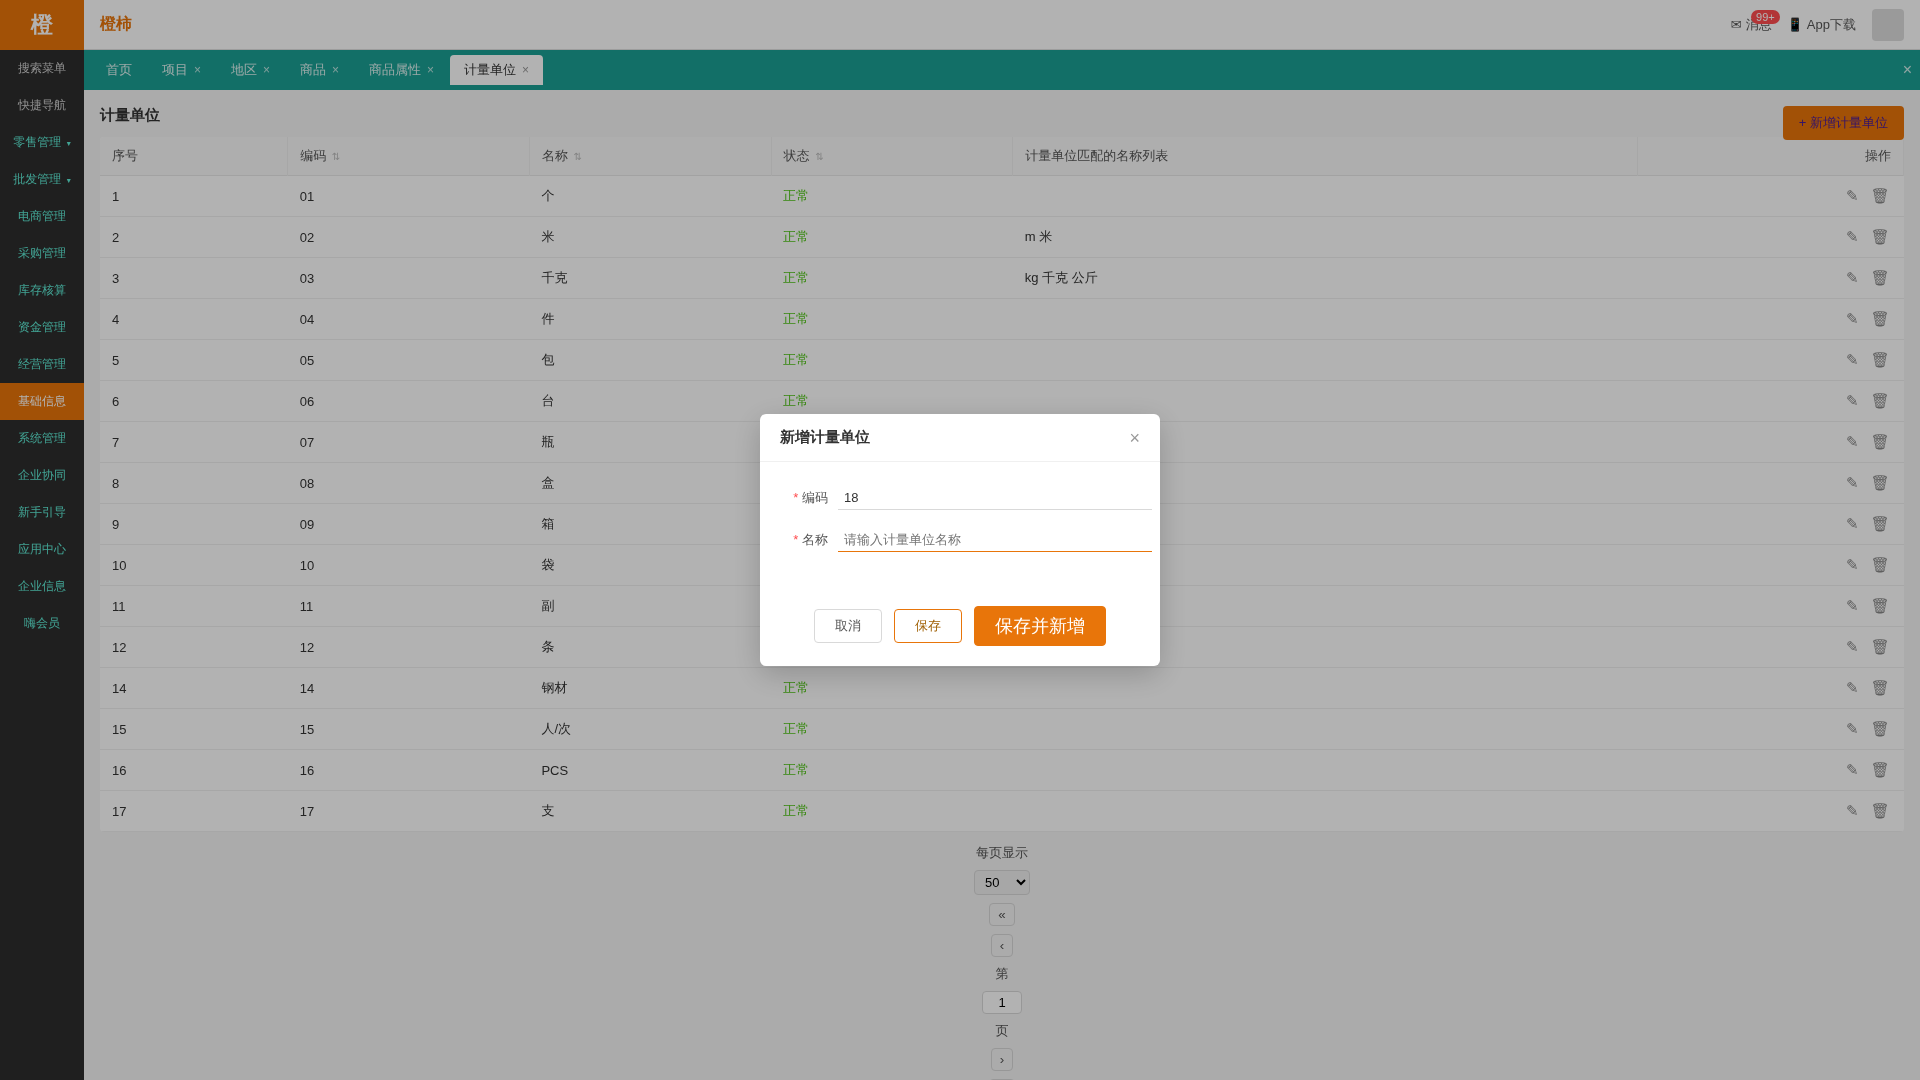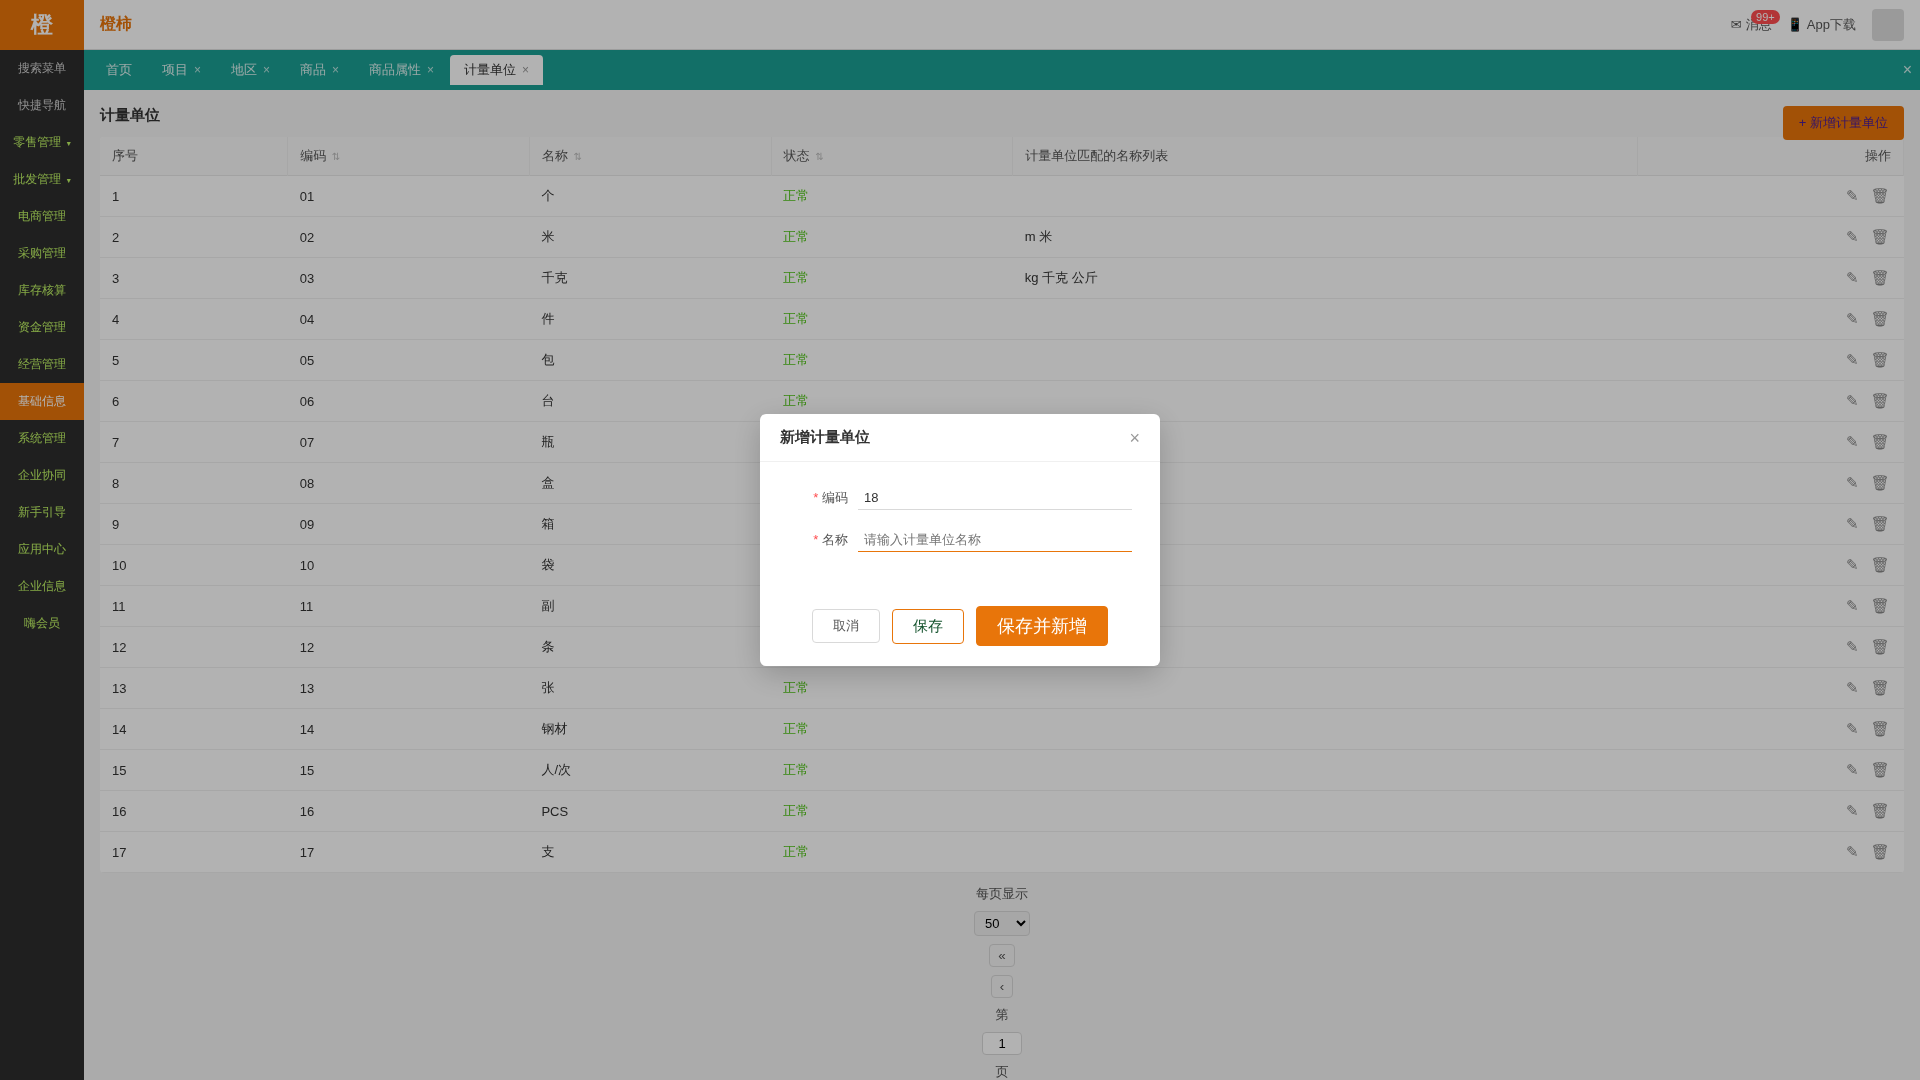--- a/index.html
+++ b/index.html
@@ -4,21 +4,21 @@
   <style>
     * { margin: 0; padding: 0; box-sizing: border-box; }
     body { font-family: "Microsoft YaHei", "PingFang SC", sans-serif; font-size: 13px; background: #f0f0f0; width: 1920px; height: 1080px; overflow: hidden; display: flex; }
 
     
     .sidebar { width: 84px; background: #2d2d2d; height: 1080px; display: flex; flex-direction: column; align-items: center; flex-shrink: 0; }
     .sidebar-logo { width: 84px; height: 50px; background: #e8750a; display: flex; align-items: center; justify-content: center; }
     .sidebar-logo-icon { color: white; font-size: 22px; font-weight: bold; }
     .sidebar-search { color: #ccc; font-size: 12px; padding: 10px 0; cursor: pointer; text-align: center; width: 100%; }
     .sidebar-nav { color: #ccc; font-size: 12px; padding: 10px 0; cursor: pointer; text-align: center; width: 100%; }
-    .sidebar-item { color: #bef264; font-size: 12px; padding: 10px 0; cursor: pointer; text-align: center; width: 100%; position: relative; }
+    .sidebar-item { color: #5eead4; font-size: 12px; padding: 10px 0; cursor: pointer; text-align: center; width: 100%; position: relative; }
     .sidebar-item.active { background: #e8750a; color: white; text-align: center; }
     .sidebar-item .arrow { font-size: 8px; margin-left: 2px; }
 
     
     .main { flex: 1; display: flex; flex-direction: column; height: 1080px; overflow: hidden; }
 
     
     .topbar { height: 50px; background: #fff; display: flex; align-items: center; justify-content: space-between; padding: 0 16px; border-bottom: 1px solid #e0e0e0; flex-shrink: 0; }
     .topbar-left { display: flex; align-items: center; gap: 8px; }
     .topbar-right { display: flex; align-items: center; gap: 16px; }
@@ -61,29 +61,29 @@
     .page-input { width: 40px; border: 1px solid #d9d9d9; border-radius: 4px; padding: 3px 6px; text-align: center; font-size: 13px; }
 
     
     .overlay { position: fixed; top: 0; left: 0; width: 100%; height: 100%; background: rgba(0,0,0,0.3); z-index: 100; display: flex; align-items: center; justify-content: center; }
 
     
     .modal { background: #fff; border-radius: 6px; width: 400px; box-shadow: 0 8px 30px rgba(0,0,0,0.2); z-index: 101; }
     .modal-header { display: flex; align-items: center; justify-content: space-between; padding: 14px 20px; border-bottom: 1px solid #f0f0f0; }
     .modal-title { font-size: 15px; font-weight: bold; color: #333; }
     .modal-close { background: none; border: none; cursor: pointer; color: #999; font-size: 18px; line-height: 1; }
-    .modal-body { padding: 24px 28px; }
+    .modal-body { padding: 24px 8px; }
     .form-row { display: flex; align-items: center; margin-bottom: 18px; }
     .form-label { width: 60px; text-align: right; margin-right: 10px; font-size: 13px; color: #555; }
     .form-label .required { color: #ff4d4f; }
     .form-input { flex: 1; border: none; border-bottom: 1px solid #d9d9d9; padding: 4px 6px; font-size: 13px; outline: none; color: #333; }
     .form-input.active-border { border-bottom-color: #e8750a; }
     .modal-footer { display: flex; align-items: center; justify-content: center; gap: 12px; padding: 12px 20px 20px; }
     .btn-cancel { background: #fff; border: 1px solid #d9d9d9; color: #555; padding: 7px 20px; border-radius: 4px; cursor: pointer; font-size: 13px; }
-    .btn-save { background: #fff; border: 1px solid #e8750a; color: #14532d; padding: 7px 20px; border-radius: 4px; cursor: pointer; font-size: 15px; }
+    .btn-save { background: #fff; border: 1px solid #e8750a; color: #a16207; padding: 7px 20px; border-radius: 4px; cursor: pointer; font-size: 13px; }
     .btn-save-new { background: #e8750a; border: 1px solid #e8750a; color: white; padding: 7px 20px; border-radius: 4px; cursor: pointer; font-size: 18px; }
   </style>
 </head>
 <body>
 
 <div class="sidebar">
   <div class="sidebar-logo">
     <span class="sidebar-logo-icon">橙</span>
   </div>
 
@@ -315,33 +315,20 @@
         <div class="action-btns">
           <button class="action-btn">✎</button>
           <button class="action-btn">🗑</button>
         </div>
       </td>
     </tr>
             <tr>
       <td>12</td>
       <td>12</td>
       <td>条</td>
-      <td class="status-normal">正常</td>
-      <td></td>
-      <td>
-        <div class="action-btns">
-          <button class="action-btn">✎</button>
-          <button class="action-btn">🗑</button>
-        </div>
-      </td>
-    </tr>
-            <tr>
-      <td>13</td>
-      <td>13</td>
-      <td>张</td>
       <td class="status-normal">正常</td>
       <td></td>
       <td>
         <div class="action-btns">
           <button class="action-btn">✎</button>
           <button class="action-btn">🗑</button>
         </div>
       </td>
     </tr>
             <tr>

